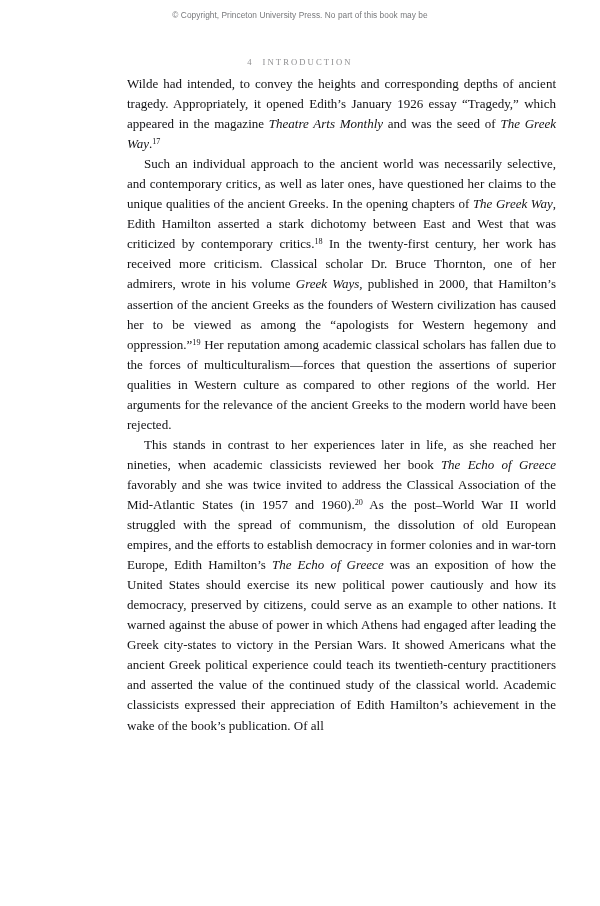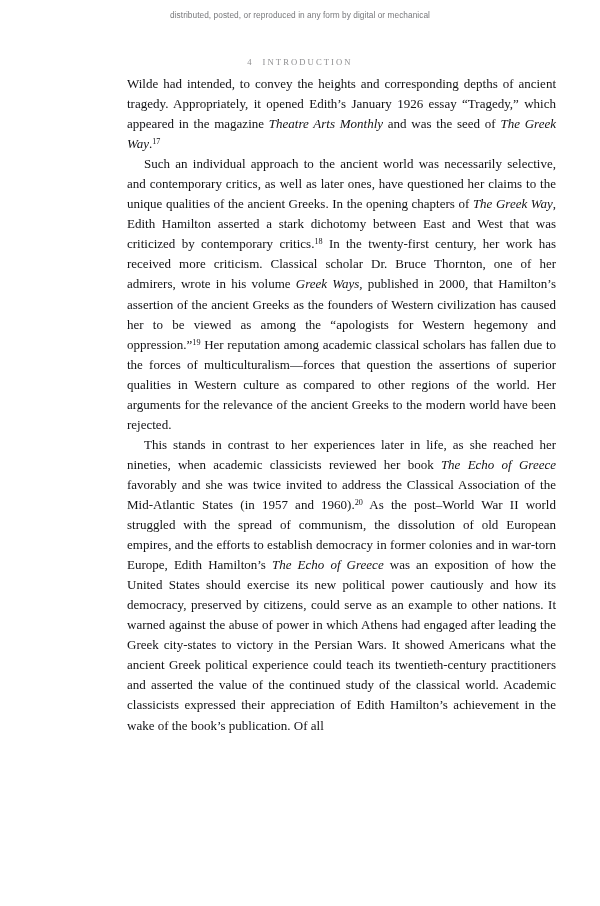--- a/index.html
+++ b/index.html
@@ -115,21 +115,21 @@
     color: #77787b;
     letter-spacing: 0.05px;
   }
 </style>
 </head>
 <body>
 
 <div class="page">
 
   <div class="copyright">
-    <span class="cline">distributed, posted, or reproduced in any form by digital or mechanical</span>
+    <span class="cline">© Copyright, Princeton University Press. No part of this book may be</span>
   </div>
 
   <div class="running-head">
     <span class="folio">4</span><span class="rh-sep"></span><span class="rh-title">INTRODUCTION</span>
   </div>
 
   <div class="textblock" id="body-text-block">
       <p class="" id="para-1">Wilde had intended, to convey the heights and corresponding depths of ancient tragedy. Appropriately, it opened Edith’s January 1926 essay “Tragedy,” which appeared in the magazine <i>Theatre Arts Monthly</i> and was the seed of <i>The Greek Way</i>.<sup>17</sup></p>
       <p class="indent" id="para-2">Such an individual approach to the ancient world was necessarily selective, and contemporary critics, as well as later ones, have questioned her claims to the unique qualities of the ancient Greeks. In the opening chapters of <i>The Greek Way</i>, Edith Hamilton asserted a stark dichotomy between East and West that was criticized by contemporary critics.<sup>18</sup> In the twenty-first century, her work has received more criticism. Classical scholar Dr. Bruce Thornton, one of her admirers, wrote in his volume <i>Greek Ways</i>, published in 2000, that Hamilton’s assertion of the ancient Greeks as the founders of Western civilization has caused her to be viewed as among the “apologists for Western hegemony and oppression.”<sup>19</sup> Her reputation among academic classical scholars has fallen due to the forces of multiculturalism—forces that question the assertions of superior qualities in Western culture as compared to other regions of the world. Her arguments for the relevance of the ancient Greeks to the modern world have been rejected.</p>
       <p class="indent" id="para-3">This stands in contrast to her experiences later in life, as she reached her nineties, when academic classicists reviewed her book <i>The Echo of Greece</i> favorably and she was twice invited to address the Classical Association of the Mid-Atlantic States (in 1957 and 1960).<sup>20</sup> As the post–World War II world struggled with the spread of communism, the dissolution of old European empires, and the efforts to establish democracy in former colonies and in war-torn Europe, Edith Hamilton’s <i>The Echo of Greece</i> was an exposition of how the United States should exercise its new political power cautiously and how its democracy, preserved by citizens, could serve as an example to other nations. It warned against the abuse of power in which Athens had engaged after leading the Greek city-states to victory in the Persian Wars. It showed Americans what the ancient Greek political experience could teach its twentieth-century practitioners and asserted the value of the continued study of the classical world. Academic classicists expressed their appreciation of Edith Hamilton’s achievement in the wake of the book’s publication. Of all</p>

